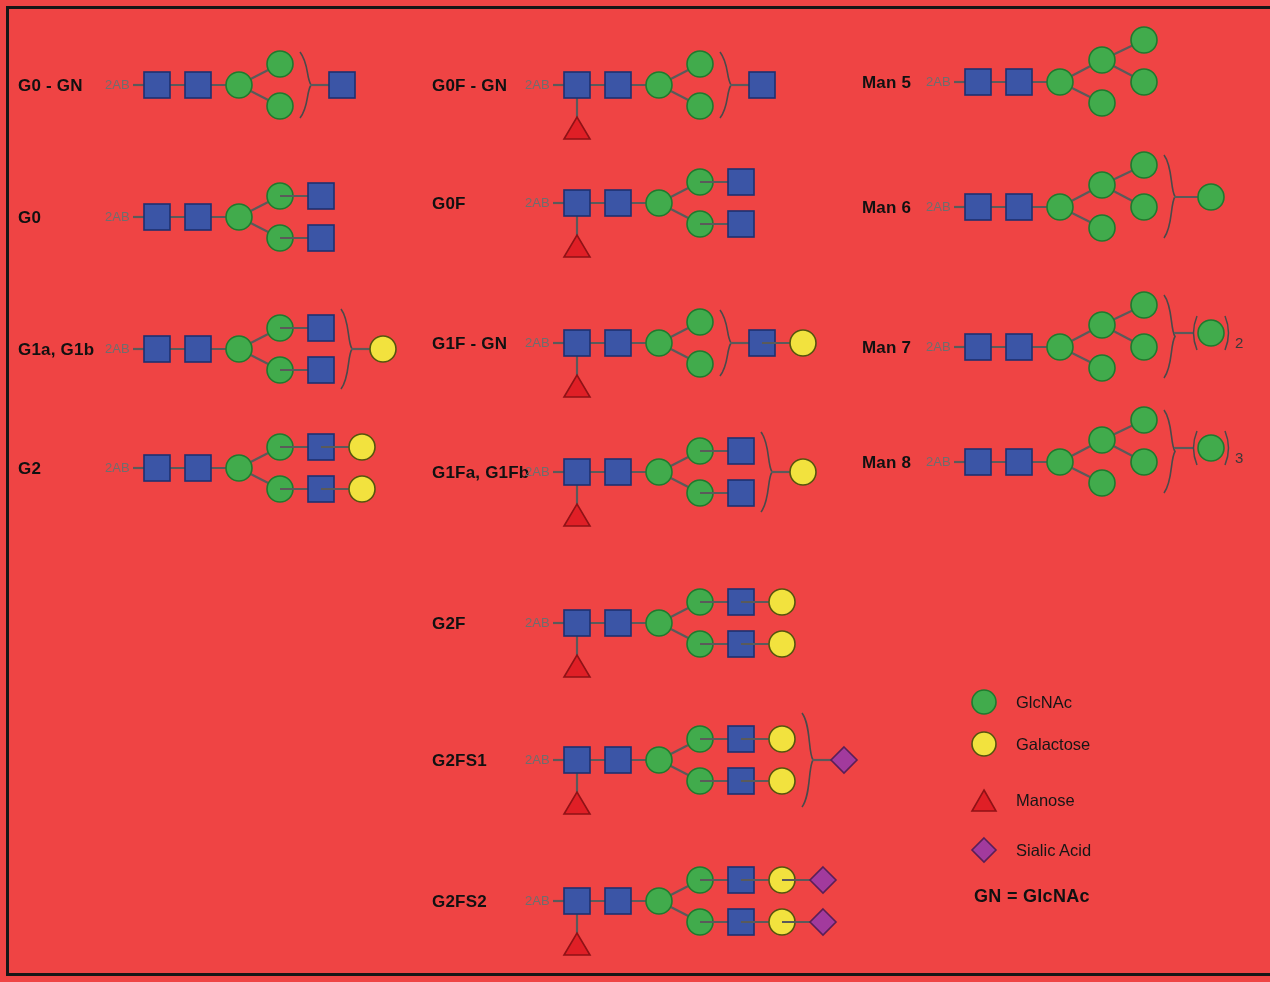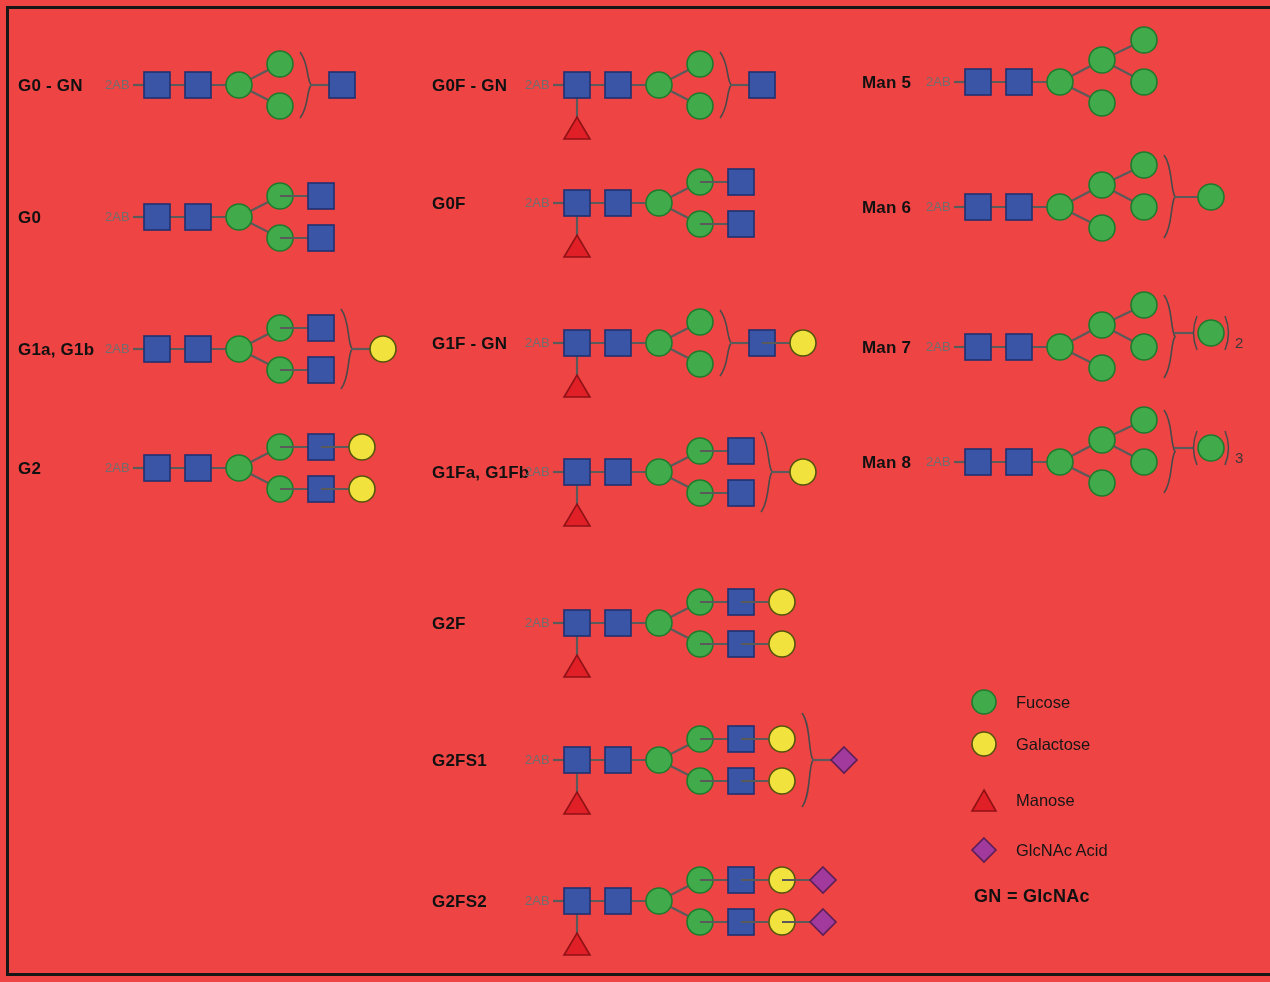--- a/index.html
+++ b/index.html
@@ -351,37 +351,37 @@
         <path d="M 1225,431 Q 1232,448 1225,465" fill="none" stroke="#4a4a4a" stroke-width="1.5"></path>
         <text x="1235" y="463" class="sub">3</text>
       </g>
     </svg>
 
   <div class="legend">
     <div class="legend-row" style="top:50px">
       <svg class="licon" viewBox="0 0 28 28">
           <circle class="shp" cx="14" cy="14" r="12" stroke-width="1.6" fill="#41ab4c" stroke="#1f7a2e"></circle>
         </svg>
-      <span class="ltext">Fucose</span>
+      <span class="ltext">GlcNAc</span>
     </div>
     <div class="legend-row" style="top:92px">
       <svg class="licon" viewBox="0 0 28 28">
           <circle class="shp" cx="14" cy="14" r="12" stroke-width="1.6" fill="#f2e23e" stroke="#55550e"></circle>
         </svg>
       <span class="ltext">Galactose</span>
     </div>
     <div class="legend-row" style="top:148px">
       <svg class="licon" viewBox="0 0 28 28">
           <polygon class="shp" points="14,4 26,25 2,25" stroke-width="1.6" fill="#e01f26" stroke="#8f1216"></polygon>
         </svg>
       <span class="ltext">Manose</span>
     </div>
     <div class="legend-row" style="top:198px">
       <svg class="licon" viewBox="0 0 28 28">
           <polygon class="shp" points="14,2 26,14 14,26 2,14" stroke-width="1.6" fill="#a23a9d" stroke="#5a1f57"></polygon>
         </svg>
-      <span class="ltext">GlcNAc Acid</span>
+      <span class="ltext">Sialic Acid</span>
     </div>
     <div class="legend-note">GN = GlcNAc</div>
   </div>
 
   <div class="frame"></div>
 </div>
 
 </body></html>

